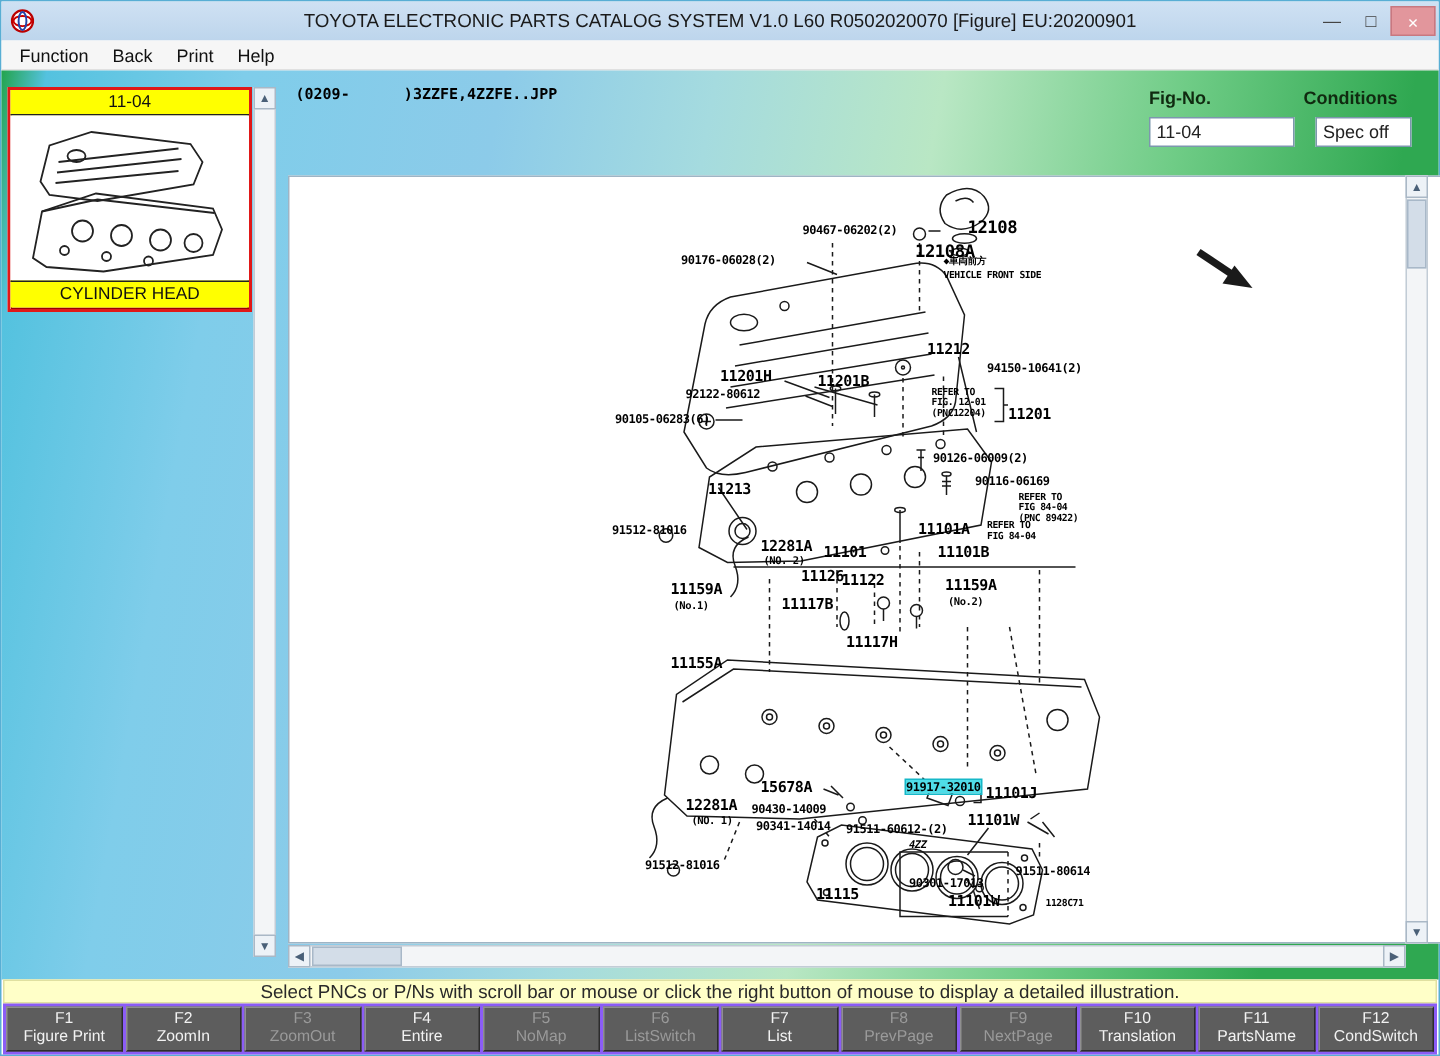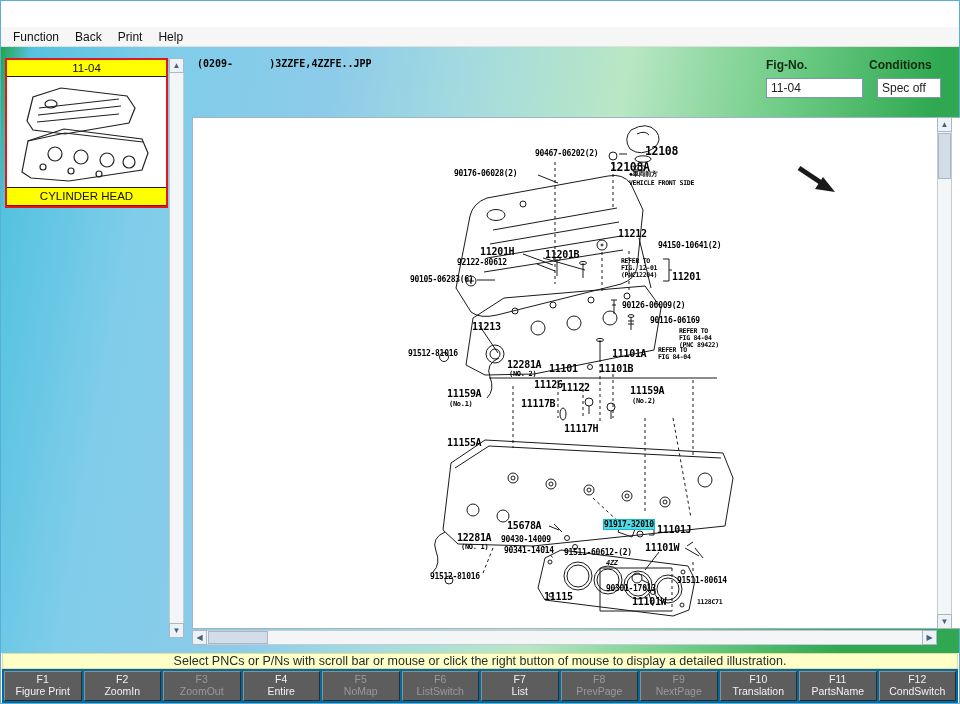--- a/index.html
+++ b/index.html
@@ -46,31 +46,44 @@
   .big { font-size:10px; }
   .xl  { font-size:11.5px; }
   .sub { font-size:7px; }
   .tiny{ font-size:6.5px; line-height:7px; }
   .it  { font-style:italic; }
   .hl  { background:#4fdde8; outline:1px solid #16b8c8; }
   .d   { stroke-dasharray:3,3; }
 
   
   .statusbar { position:absolute; left:1px; top:652px; width:956px; height:16px; background:#ffffc8; border:1px solid #e0e0a0; text-align:center; font-size:12.5px; color:#2a2a2a; line-height:14px; }
-  .fkeys { position:absolute; left:1px; top:668px; width:956px; height:34px; background:#0369a1; display:flex; gap:2px; padding:2px; }
+  .fkeys { position:absolute; left:1px; top:668px; width:956px; height:34px; background:#8b5cf6; display:flex; gap:2px; padding:2px; }
   .fkey { flex:1; background:#5d5d5d; border-top:1px solid #8f8f8f; border-left:1px solid #8f8f8f; border-right:1px solid #2c2c2c; border-bottom:1px solid #2c2c2c; text-align:center; color:#f2f2f2; }
   .fkey .fk { font-size:10.5px; margin-top:1px; }
   .fkey .fl { font-size:10.5px; white-space:nowrap; overflow:hidden; }
   .fkey.off { color:#9a9a9a; }
 </style>
 </head>
 <body>
 
 <div class="win">
 
+  <div class="titlebar">
+    <svg class="appicon" viewBox="0 0 16 16">
+      <circle cx="8" cy="8" r="7" fill="#fff" stroke="#b00" stroke-width="1.5"></circle>
+      <ellipse cx="8" cy="8" rx="6" ry="3.4" fill="none" stroke="#c00" stroke-width="1.3"></ellipse>
+      <ellipse cx="8" cy="8" rx="2.6" ry="6" fill="none" stroke="#2244aa" stroke-width="1.3"></ellipse>
+    </svg>
+    <div class="title">TOYOTA ELECTRONIC PARTS CATALOG SYSTEM V1.0 L60 R0502020070 [Figure] EU:20200901</div>
+    <div class="sysbtns">
+      <div class="sysbtn">—</div>
+      <div class="sysbtn">□</div>
+      <div class="sysbtn close">×</div>
+    </div>
+  </div>
 
   <div class="menubar">
 
   <span class="menu-item">Function</span>
       <span class="menu-item">Back</span>
       <span class="menu-item">Print</span>
       <span class="menu-item">Help</span>
     </div>
 
   <div class="client">
@@ -238,21 +251,21 @@
 (PNC12204)</div>
           <div class="lbl big" style="left: 479px; top: 153px;">11201</div>
           <div class="lbl pn" style="left: 429px; top: 183px;">90126-06009(2)</div>
           <div class="lbl pn" style="left: 457px; top: 198px;">90116-06169</div>
           <div class="lbl tiny" style="left: 486px; top: 210px;">REFER TO
 FIG 84-04
 (PNC 89422)</div>
           <div class="lbl tiny" style="left: 465px; top: 229px;">REFER TO
 FIG 84-04</div>
           <div class="lbl big" style="left: 419px; top: 230px;">11101A</div>
-          <div class="lbl big" style="left: 406px; top: 245px; text-align: center;">11101B</div>
+          <div class="lbl big" style="left: 432px; top: 245px; text-align: center;">11101B</div>
           <div class="lbl big" style="left: 255px; top: 203px; margin-left: 24px;">11213</div>
           <div class="lbl pn" style="left: 215px; top: 231px;">91512-81016</div>
           <div class="lbl big" style="left: 314px; top: 241px;">12281A</div>
           <div class="lbl sub" style="left: 316px; top: 252px;">(NO. 2)</div>
           <div class="lbl big" style="left: 356px; top: 245px;">11101</div>
           <div class="lbl big" style="left: 341px; top: 261px;">11126</div>
           <div class="lbl big" style="left: 368px; top: 264px;">11122</div>
           <div class="lbl big" style="left: 328px; top: 280px;">11117B</div>
           <div class="lbl big" style="left: 254px; top: 270px;">11159A</div>
           <div class="lbl sub" style="left: 256px; top: 282px;">(No.1)</div>

